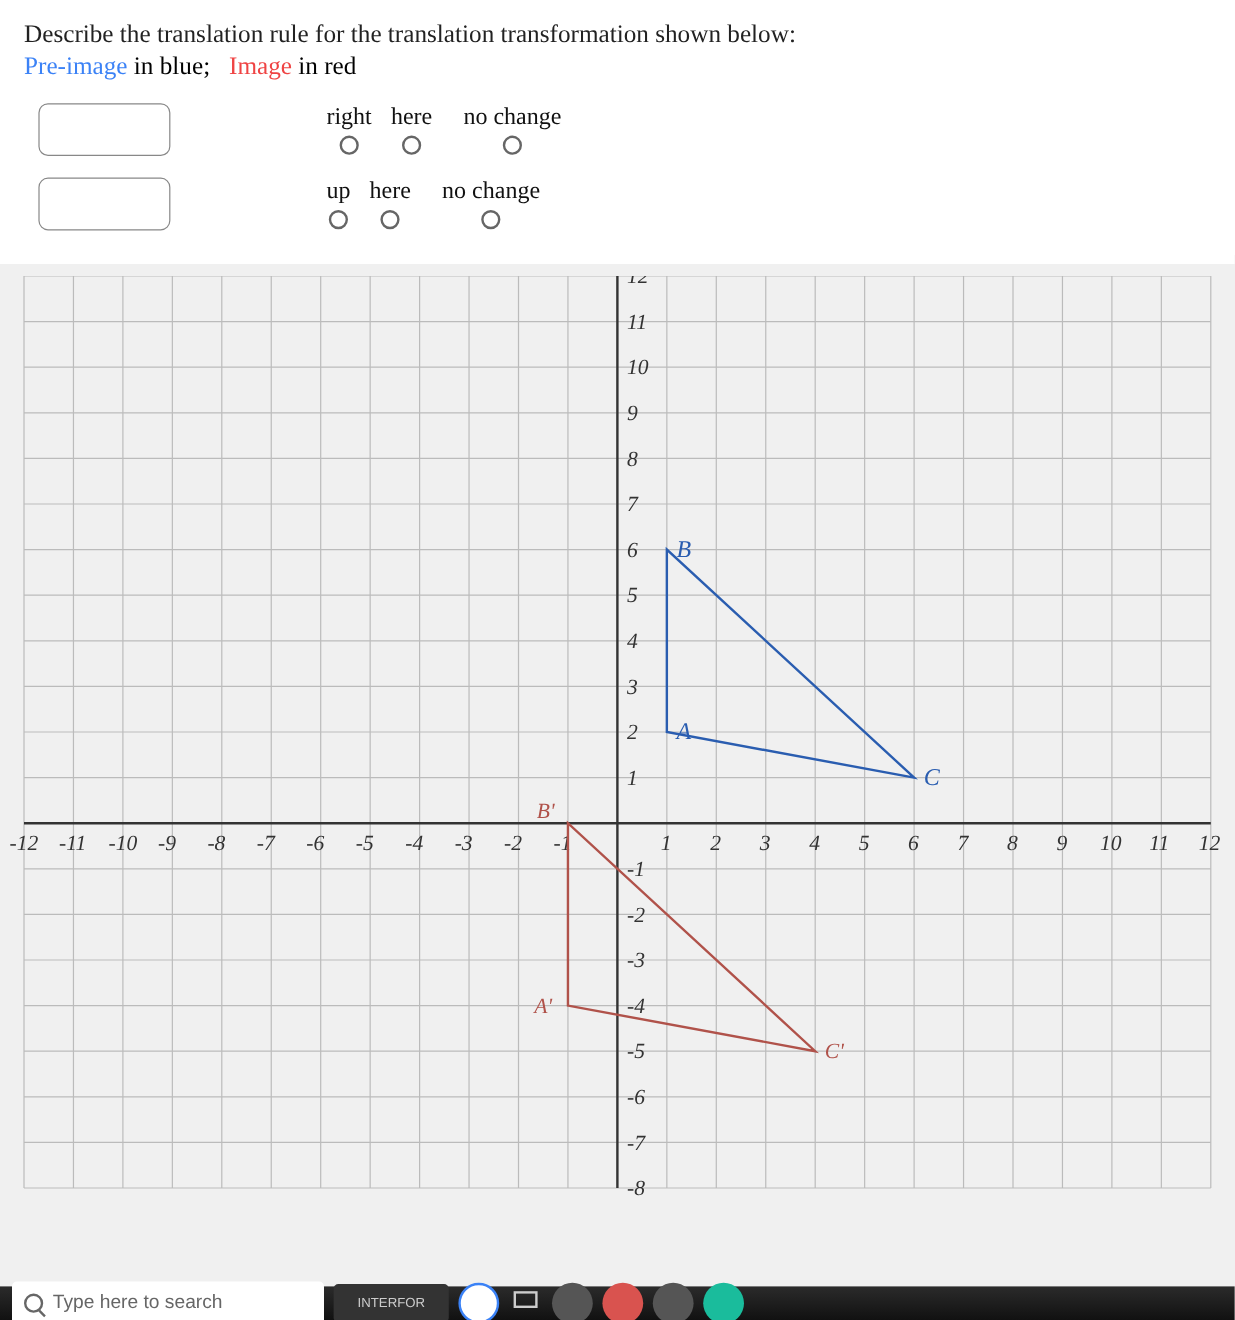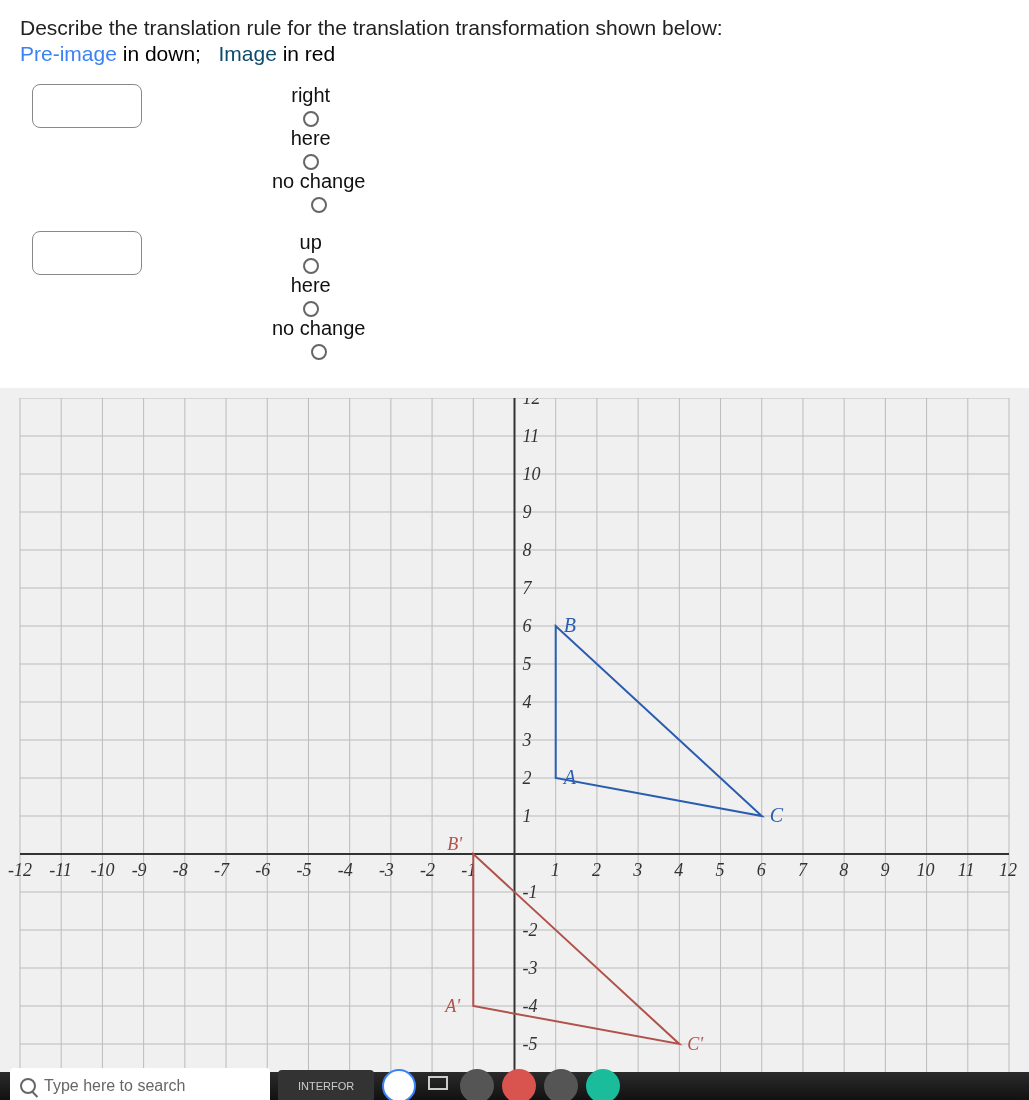--- a/index.html
+++ b/index.html
@@ -7,57 +7,57 @@
     width: 1029px;
     height: 1100px;
     background: #f0f0f0;
     font-family: Arial, sans-serif;
     position: relative;
     overflow: hidden;
   }
   .question-area {
     background: #fff;
     padding: 16px 36px 10px 20px;
+    font-family: Liberation Serif, serif;
   }
   .title {
     font-size: 21px;
     color: #222;
     margin-bottom: 2px;
   }
   .subline { font-size: 21px; margin-bottom: 18px; }
   .pre { color: #3b82f6; }
-  .img { color: #0c4a6e; }
+  .img { color: #ef4444; }
   .row {
     display: flex;
     align-items: flex-start;
     margin-bottom: 18px;
   }
   .input-box {
     width: 110px;
     height: 44px;
     border: 1px solid #888;
     border-radius: 8px;
     margin-left: 12px;
     margin-right: 130px;
     background: #fff;
   }
   .opt-group {
     display: flex;
     gap: 0;
     font-size: 20px;
     color: #111;
-    flex-direction: column;
   }
   .opt {
     display: flex;
     flex-direction: column;
     align-items: center;
     margin-right: 16px;
   }
-  .opt-wide { margin-right: 0; }
+  .opt-wide { margin-right: 0; margin-left: 10px; }
   .radio {
     width: 16px;
     height: 16px;
     border: 2px solid #666;
     border-radius: 50%;
     margin-top: 4px;
     background: #fff;
   }
 
   .graph-container {
@@ -133,21 +133,21 @@
   .taskview-inner { width: 20px; height: 14px; border: 2px solid #ccc; margin: auto; }
   .spot-red { background: #d9534f; }
   .spot-teal { background: #1abc9c; }
 </style>
 </head>
 <body>
 
 <div class="question-area">
   <div class="title">Describe the translation rule for the translation transformation shown below:</div>
   <div class="subline">
-    <span class="pre">Pre-image</span><span> in down;</span>
+    <span class="pre">Pre-image</span><span> in blue;</span>
     &nbsp;
     <span class="img">Image</span><span> in red</span>
   </div>
 
   <div class="row">
     <div class="input-box"></div>
     <div class="opt-group">
       <div class="opt">
         <span>right</span>
         <div class="radio"></div>

